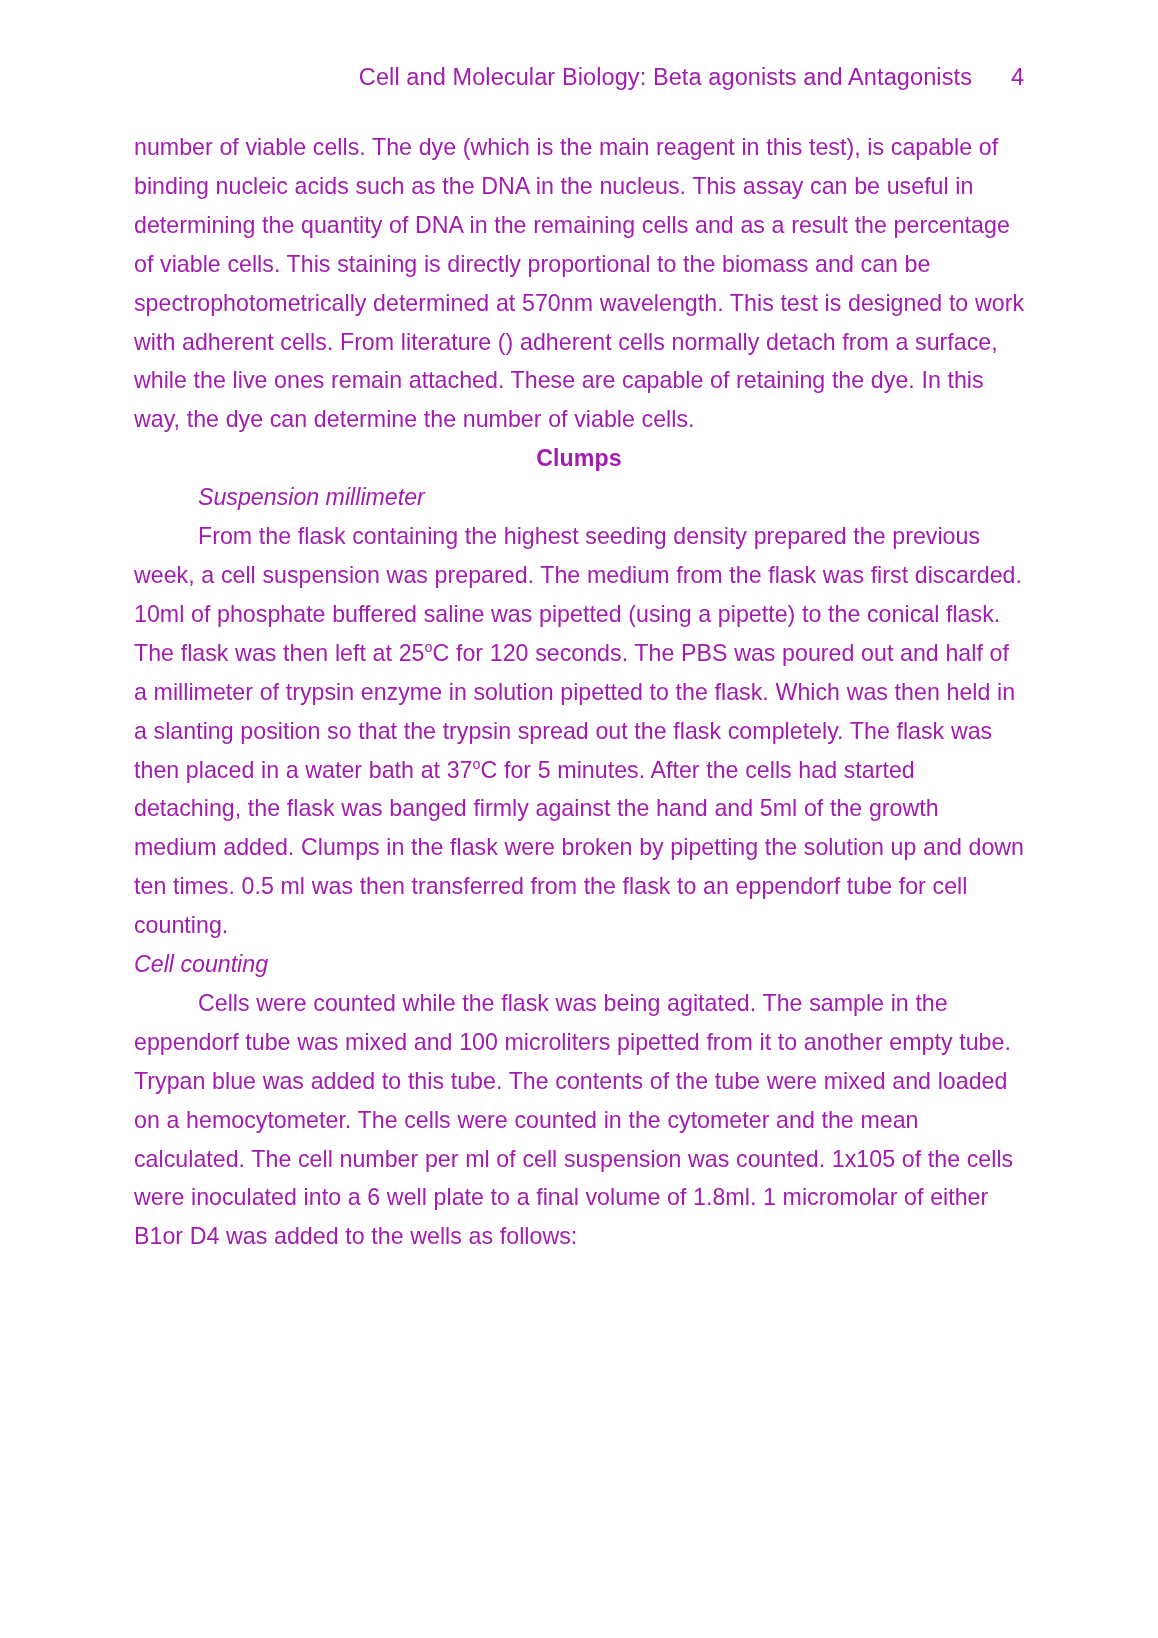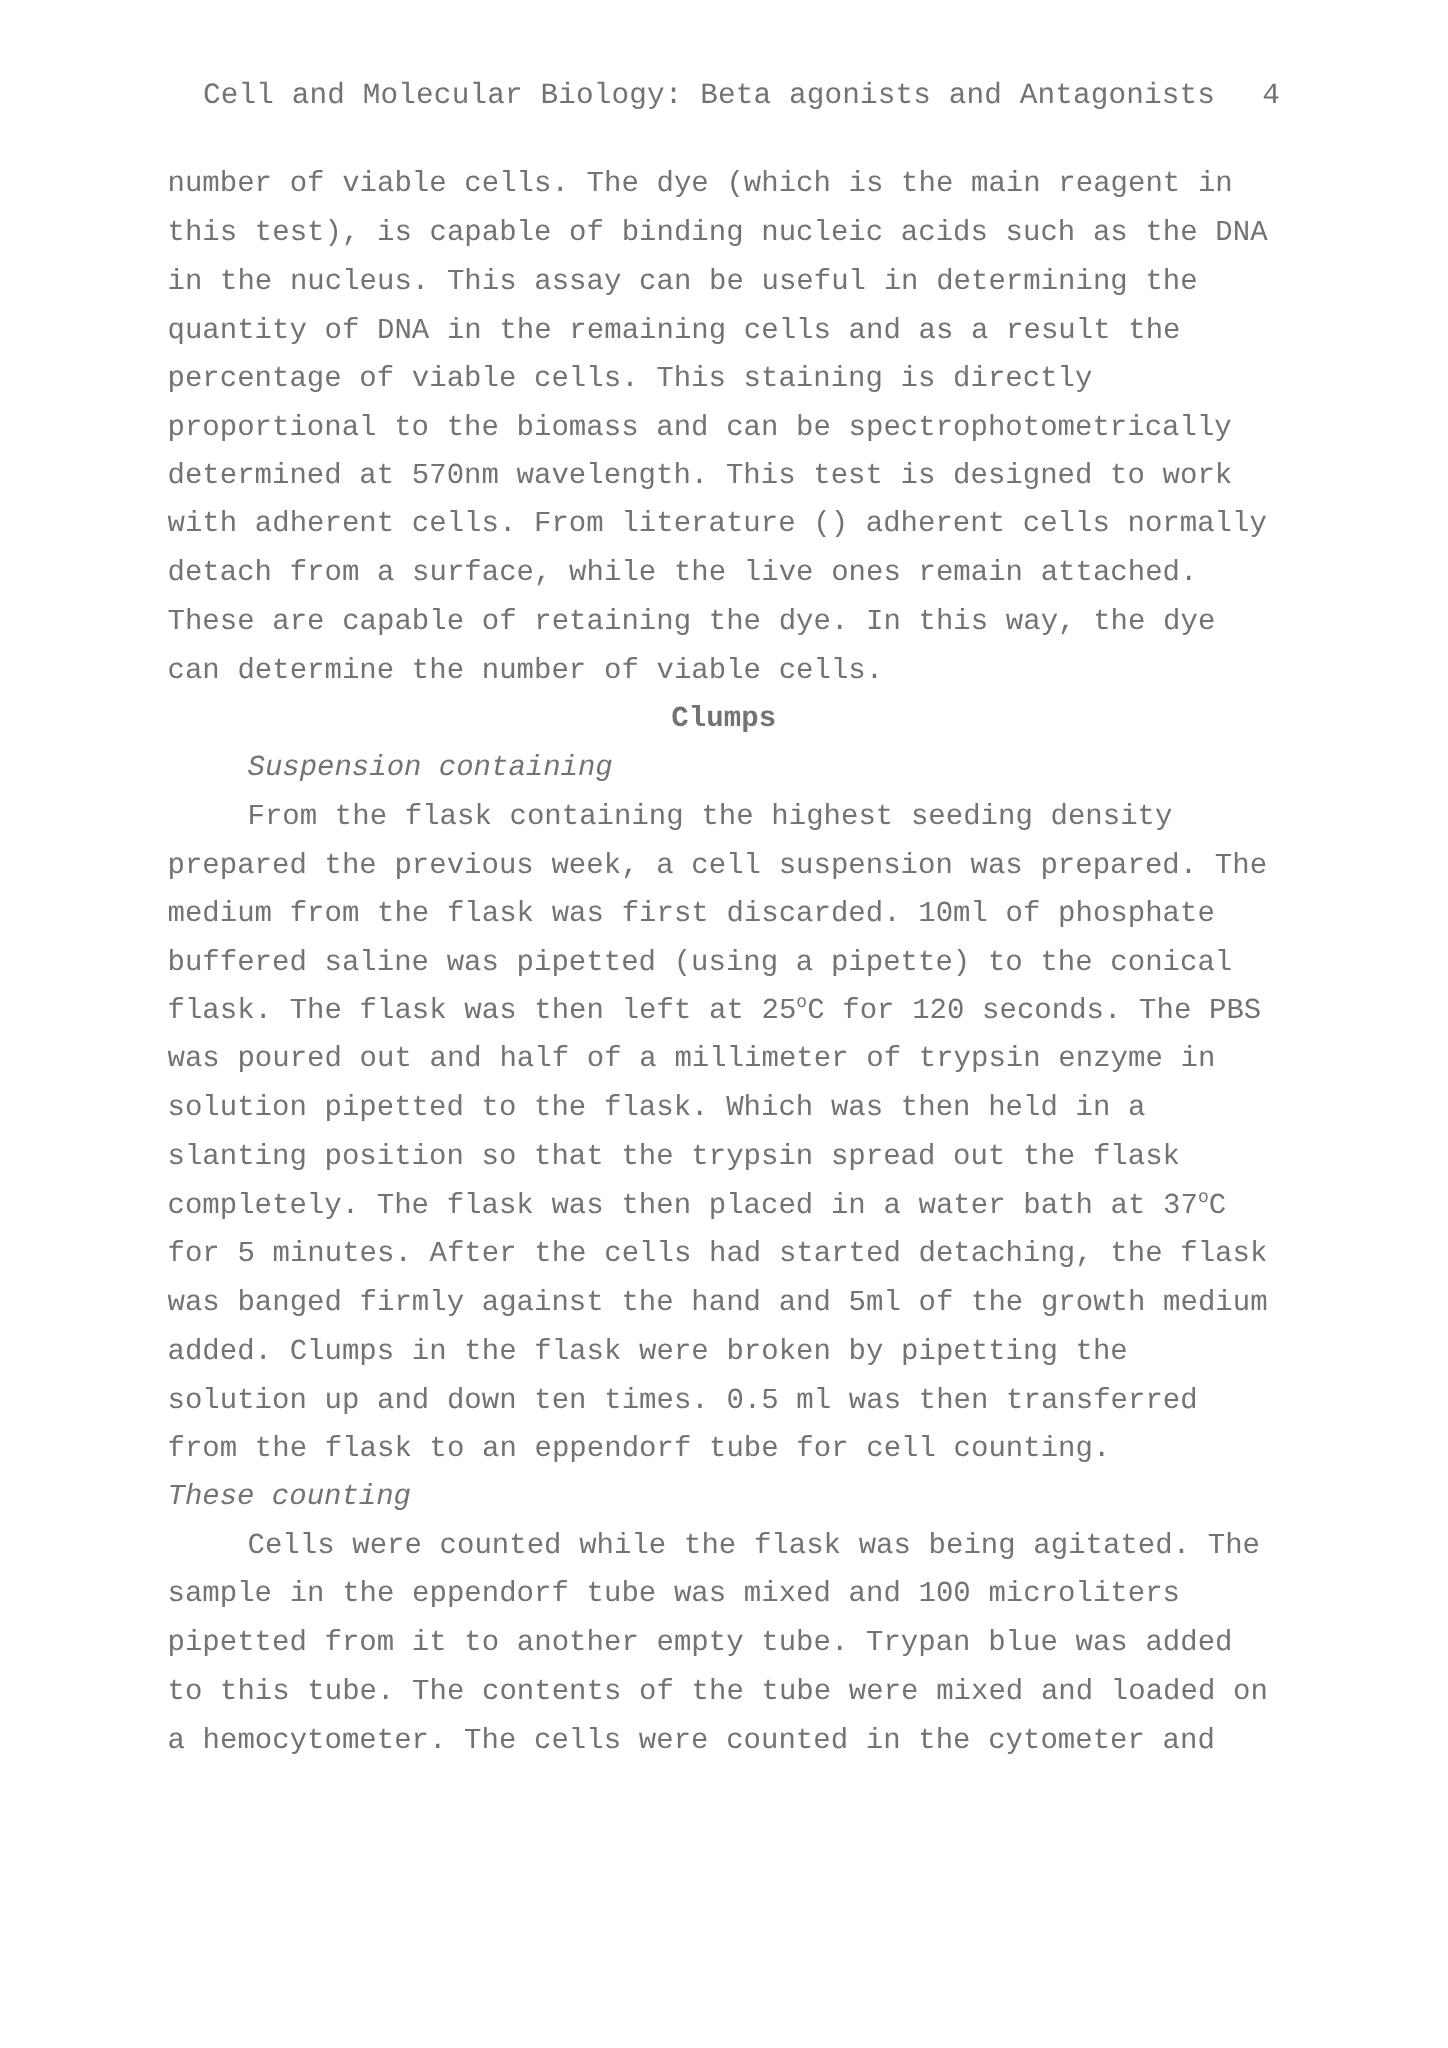--- a/index.html
+++ b/index.html
@@ -6,22 +6,22 @@
     margin: 0;
     padding: 0;
     background: #ffffff;
   }
   .page {
     position: relative;
     width: 1158px;
     height: 1406px;
     background: #ffffff;
     margin: 0 auto;
-    font-family: Liberation Mono, monospace;
-    color: #737373;
+    font-family: Liberation Sans, sans-serif;
+    color: #a21caf;
     overflow: hidden;
   }
   .running-head {
     position: absolute;
     top: 60px;
     left: 134px;
     width: 890px;
     height: 34px;
     display: flex;
     align-items: baseline;
@@ -91,22 +91,22 @@
     <span class="rh-title">Cell and Molecular Biology: Beta agonists and Antagonists</span>
     <span class="rh-page">4</span>
   </div>
 
   <div class="body-block">
 
     <p class="para">number of viable cells. The dye (which is the main reagent in this test), is capable of binding nucleic acids such as the DNA in the nucleus. This assay can be useful in determining the quantity of DNA in the remaining cells and as a result the percentage of viable cells. This staining is directly proportional to the biomass and can be spectrophotometrically determined at 570nm wavelength. This test is designed to work with adherent cells. From literature () adherent cells normally detach from a surface, while the live ones remain attached. These are capable of retaining the dye. In this way, the dye can determine the number of viable cells.</p>
 
     <h2 class="section-heading">Clumps</h2>
 
-    <h3 class="subheading indent">Suspension containing</h3>
+    <h3 class="subheading indent">Suspension millimeter</h3>
 
     <p class="para indent"><span>From the flask containing the highest seeding density prepared the previous week, a cell suspension was prepared. The medium from the flask was first discarded. 10ml of phosphate buffered saline was pipetted (using a pipette) to the conical flask. The flask was then left at 25</span><sup class="deg">o</sup><span>C for 120 seconds. The PBS was poured out and half of a millimeter of trypsin enzyme in solution pipetted to the flask. Which was then held in a slanting position so that the trypsin spread out the flask completely. The flask was then placed in a water bath at 37</span><sup class="deg">o</sup><span>C for 5 minutes. After the cells had started detaching, the flask was banged firmly against the hand and 5ml of the growth medium added. Clumps in the flask were broken by pipetting the solution up and down ten times. 0.5 ml was then transferred from the flask to an eppendorf tube for cell counting.</span></p>
 
-    <h3 class="subheading">These counting</h3>
+    <h3 class="subheading">Cell counting</h3>
 
     <p class="para indent">Cells were counted while the flask was being agitated. The sample in the eppendorf tube was mixed and 100 microliters pipetted from it to another empty tube. Trypan blue was added to this tube. The contents of the tube were mixed and loaded on a hemocytometer. The cells were counted in the cytometer and the mean calculated. The cell number per ml of cell suspension was counted. 1x105 of the cells were inoculated into a 6 well plate to a final volume of 1.8ml. 1 micromolar of either B1or D4 was added to the wells as follows:</p>
 
   </div>
 </div>
 
 </body></html>

